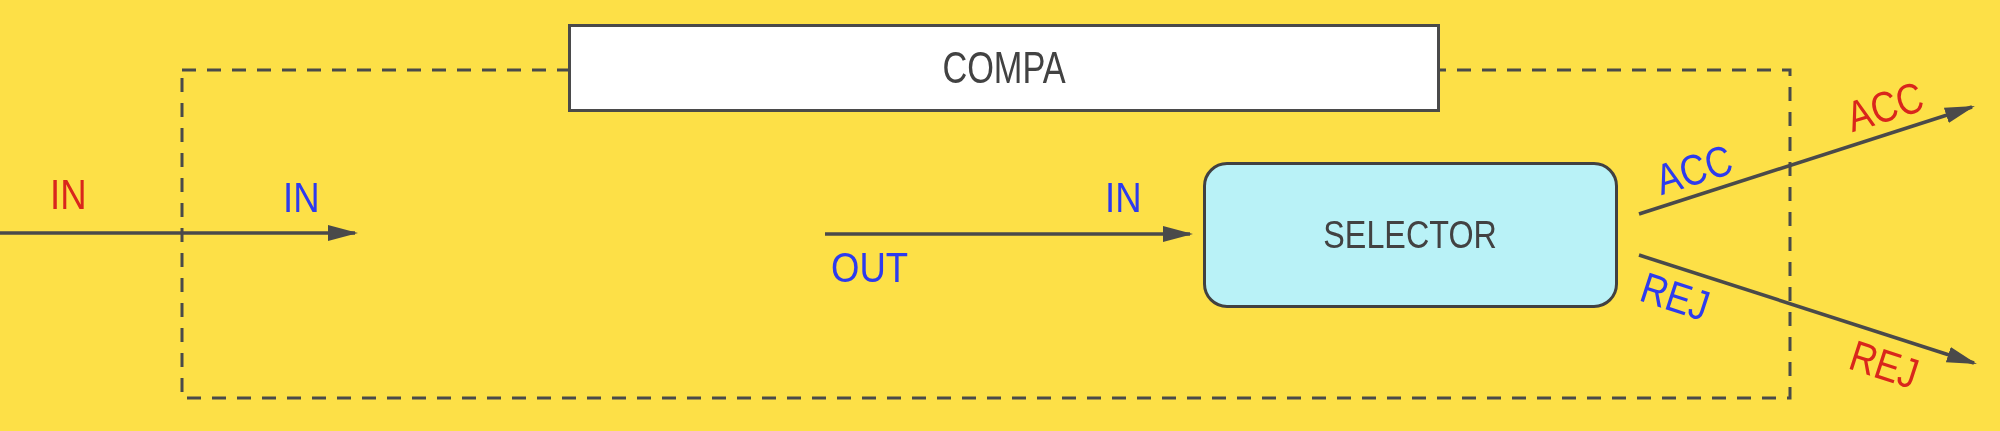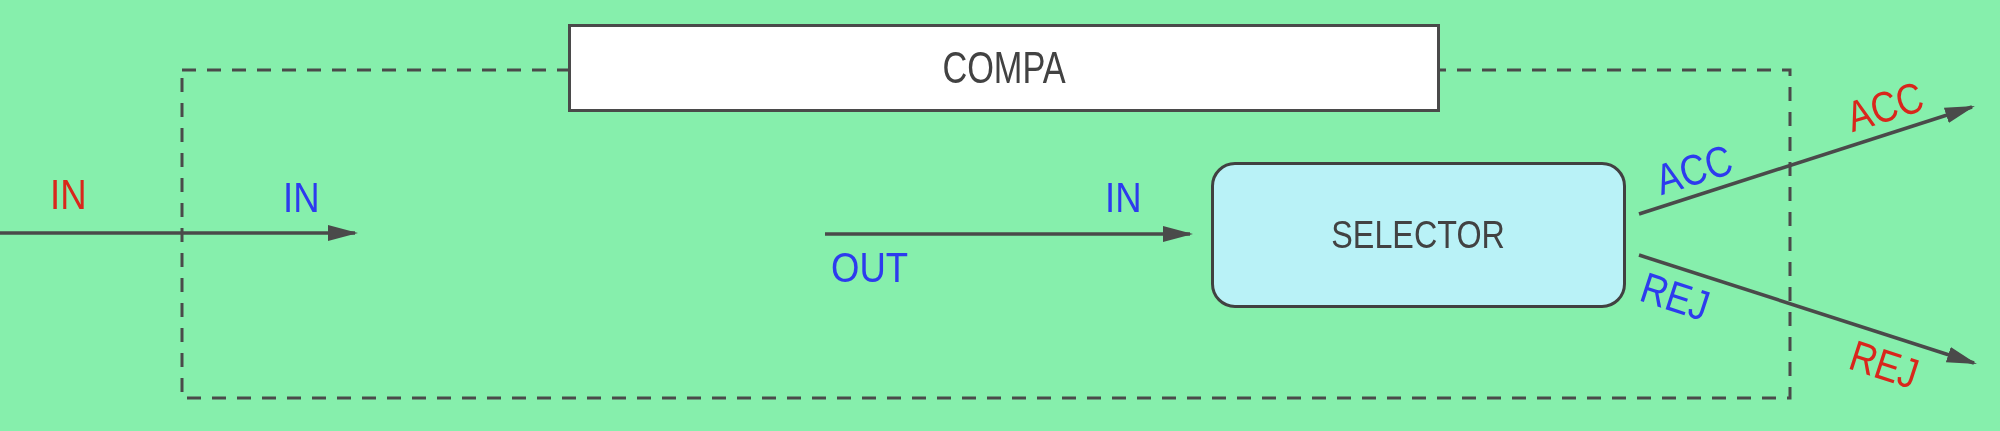--- a/index.html
+++ b/index.html
@@ -1,38 +1,38 @@
 <!DOCTYPE html>
 <html><head>
 <meta charset="utf-8">
 <style>
   html,body { margin:0; padding:0; background:#ffffff; }
   .canvas {
-    position:relative; width:2000px; height:431px; background:#86efac;
+    position:relative; width:2000px; height:431px; background:#fde047;
     font-family:"Liberation Sans","DejaVu Sans",sans-serif; overflow:hidden;
   }
   svg.lines { position:absolute; left:0; top:0; z-index:1; }
 
   .compa-box {
     position:absolute; left:568px; top:24px; width:872px; height:88px;
     background:#ffffff; border:3px solid #4a4a4a; box-sizing:border-box;
     display:flex; align-items:center; justify-content:center; z-index:2;
   }
   .compa-box span {
     font-size:44px; color:#424242; transform:scaleX(0.78); white-space:nowrap;
   }
 
   .block {
     position:absolute; top:162px; width:415px; height:146px;
     background:#b9f2f7; border:3px solid #414141; border-radius:24px;
     box-sizing:border-box; display:flex; align-items:center; justify-content:center;
     z-index:2;
   }
   .block--filter   { left:387px; }
-  .block--selector { left:1203px;margin-left:8px; }
+  .block--selector { left:1203px; }
   .block span { font-size:38px; color:#424242; transform:scaleX(0.85); white-space:nowrap; }
 
   .lbl {
     position:absolute; font-size:43px; line-height:1; z-index:3; white-space:nowrap;
     transform-origin:left top; transform:scaleX(0.85);
   }
   .lbl--red  { color:#d9261c; }
   .lbl--blue { color:#2d3bee; }
   .lbl--rot-up {
     transform-origin:center center;

